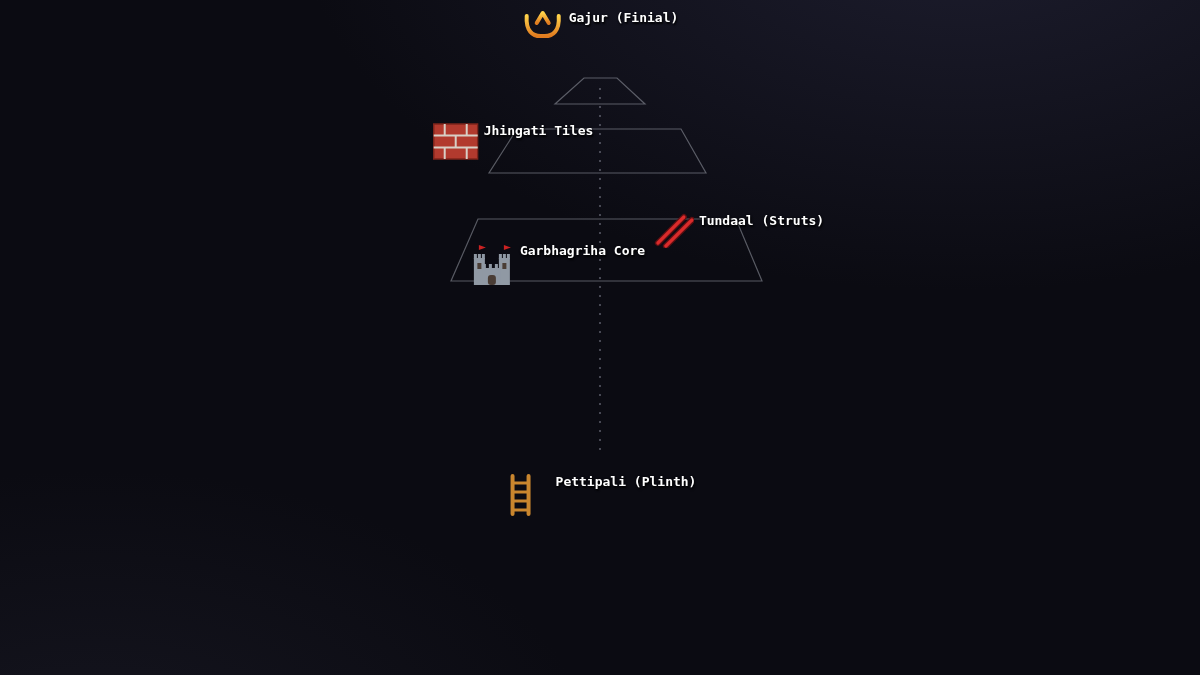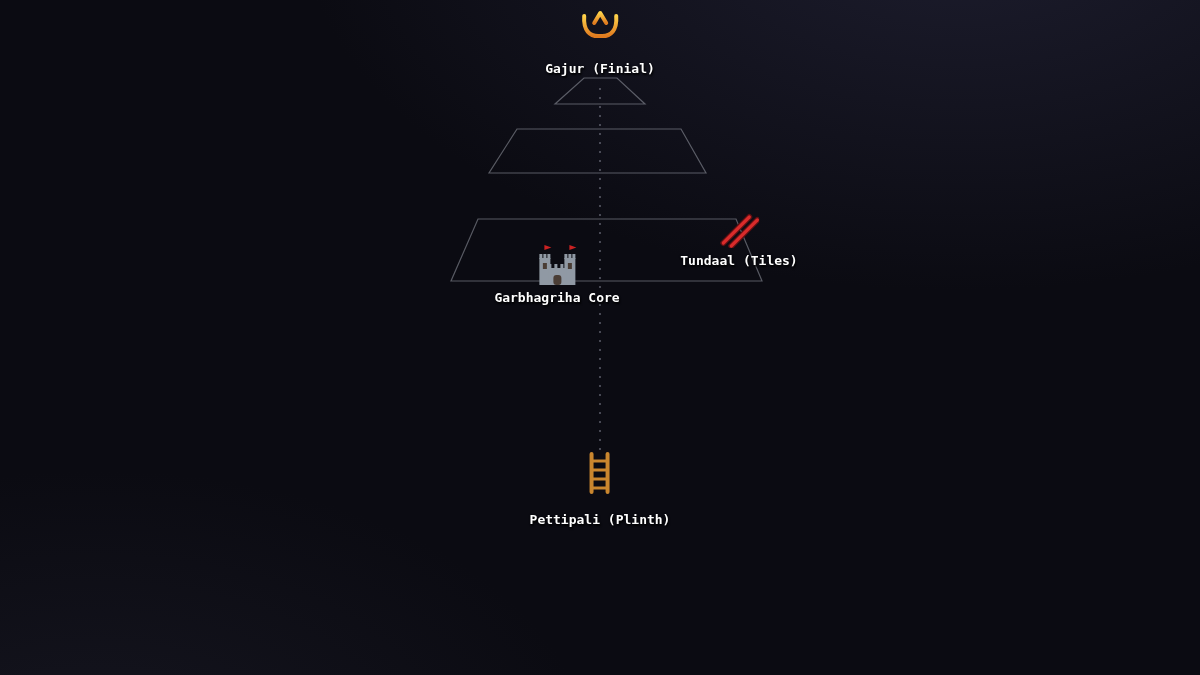--- a/index.html
+++ b/index.html
@@ -17,22 +17,22 @@
   }
   svg.overlay {
     position: absolute;
     left: 0; top: 0;
     pointer-events: none;
   }
   .node {
     position: absolute;
     transform: translateX(-50%);
     display: flex;
-    flex-direction: column;
-    align-items: center;
+    flex-direction: row;
+    align-items: flex-start;
     gap: 5px;
   }
   .node .icon { line-height: 0; }
   .node .label {
     font-size: 13px;
     font-weight: bold;
     color: #ffffff;
     white-space: nowrap;
     text-shadow: 1px 2px 2px rgba(0,0,0,0.95), 0 0 2px rgba(0,0,0,0.6);
   }
@@ -66,33 +66,45 @@
           <path d="M15 13 L21 3 L27 13"></path>
           <path d="M5 6 C4 20 10 27 21 26"></path>
           <path d="M37 6 C38 20 32 27 21 26"></path>
           <path d="M14 37 L28 37"></path>
         </g>
       </svg>
     </div>
     <div class="label">Gajur (Finial)</div>
   </div>
 
+  <div class="node" style="left:513px; top:123px;">
+    <div class="icon">
+      <svg width="46" height="37" viewBox="0 0 46 37">
+        <rect x="1" y="1" width="44" height="35" fill="#b23a2e" stroke="#7e241b" stroke-width="1.5"></rect>
+        <g stroke="#d8cfc6" stroke-width="2" fill="none">
+          <path d="M1 12.5 H45 M1 24.5 H45"></path>
+          <path d="M12 1 V12 M34 1 V12 M23 13 V24 M12 25 V36 M34 25 V36"></path>
+        </g>
+      </svg>
+    </div>
+    <div class="label">Jhingati Tiles</div>
+  </div>
 
   <div class="node" style="left:739px; top:213px;">
     <div class="icon">
       <svg width="40" height="35" viewBox="0 0 40 35">
         <g stroke-linecap="round" fill="none">
           <path d="M4 30 L30 4" stroke="#5c0f12" stroke-width="6"></path>
           <path d="M4 30 L30 4" stroke="#d92b2b" stroke-width="3.2"></path>
           <path d="M12 33 L38 7" stroke="#5c0f12" stroke-width="6"></path>
           <path d="M12 33 L38 7" stroke="#d92b2b" stroke-width="3.2"></path>
         </g>
       </svg>
     </div>
-    <div class="label">Tundaal (Tiles)</div>
+    <div class="label">Tundaal (Struts)</div>
   </div>
 
   <div class="node" style="left:539px; top:243px;margin-left:18px;">
     <div class="icon">
       <svg width="46" height="42" viewBox="0 0 46 42">
         <g fill="#9099a4">
           <rect x="5" y="15" width="11" height="27"></rect>
           <rect x="30" y="15" width="11" height="27"></rect>
           <rect x="14" y="25" width="18" height="17"></rect>
           <rect x="5" y="11" width="3" height="5"></rect>
@@ -113,21 +125,21 @@
           <rect x="19" y="32" width="8" height="10" rx="3"></rect>
           <rect x="8.5" y="20" width="4" height="6"></rect>
           <rect x="33.5" y="20" width="4" height="6"></rect>
         </g>
       </svg>
     </div>
     <div class="label">Garbhagriha Core</div>
   </div>
 
 
-  <div class="node" style="left:600px; top:452px;gap:18px;">
+  <div class="node" style="left:600px; top:474px;gap:18px;">
     <div class="icon">
       <svg width="34" height="42" viewBox="0 0 34 42">
         <g stroke="#c9862e" stroke-linecap="round" fill="none">
           <g stroke-width="4">
               <path d="M9 2 V40 M25 2 V40"></path>
             </g>
           <g stroke-width="3">
               <path d="M9 9 H25 M9 18 H25 M9 27 H25 M9 36 H25"></path>
             </g>
         </g>

